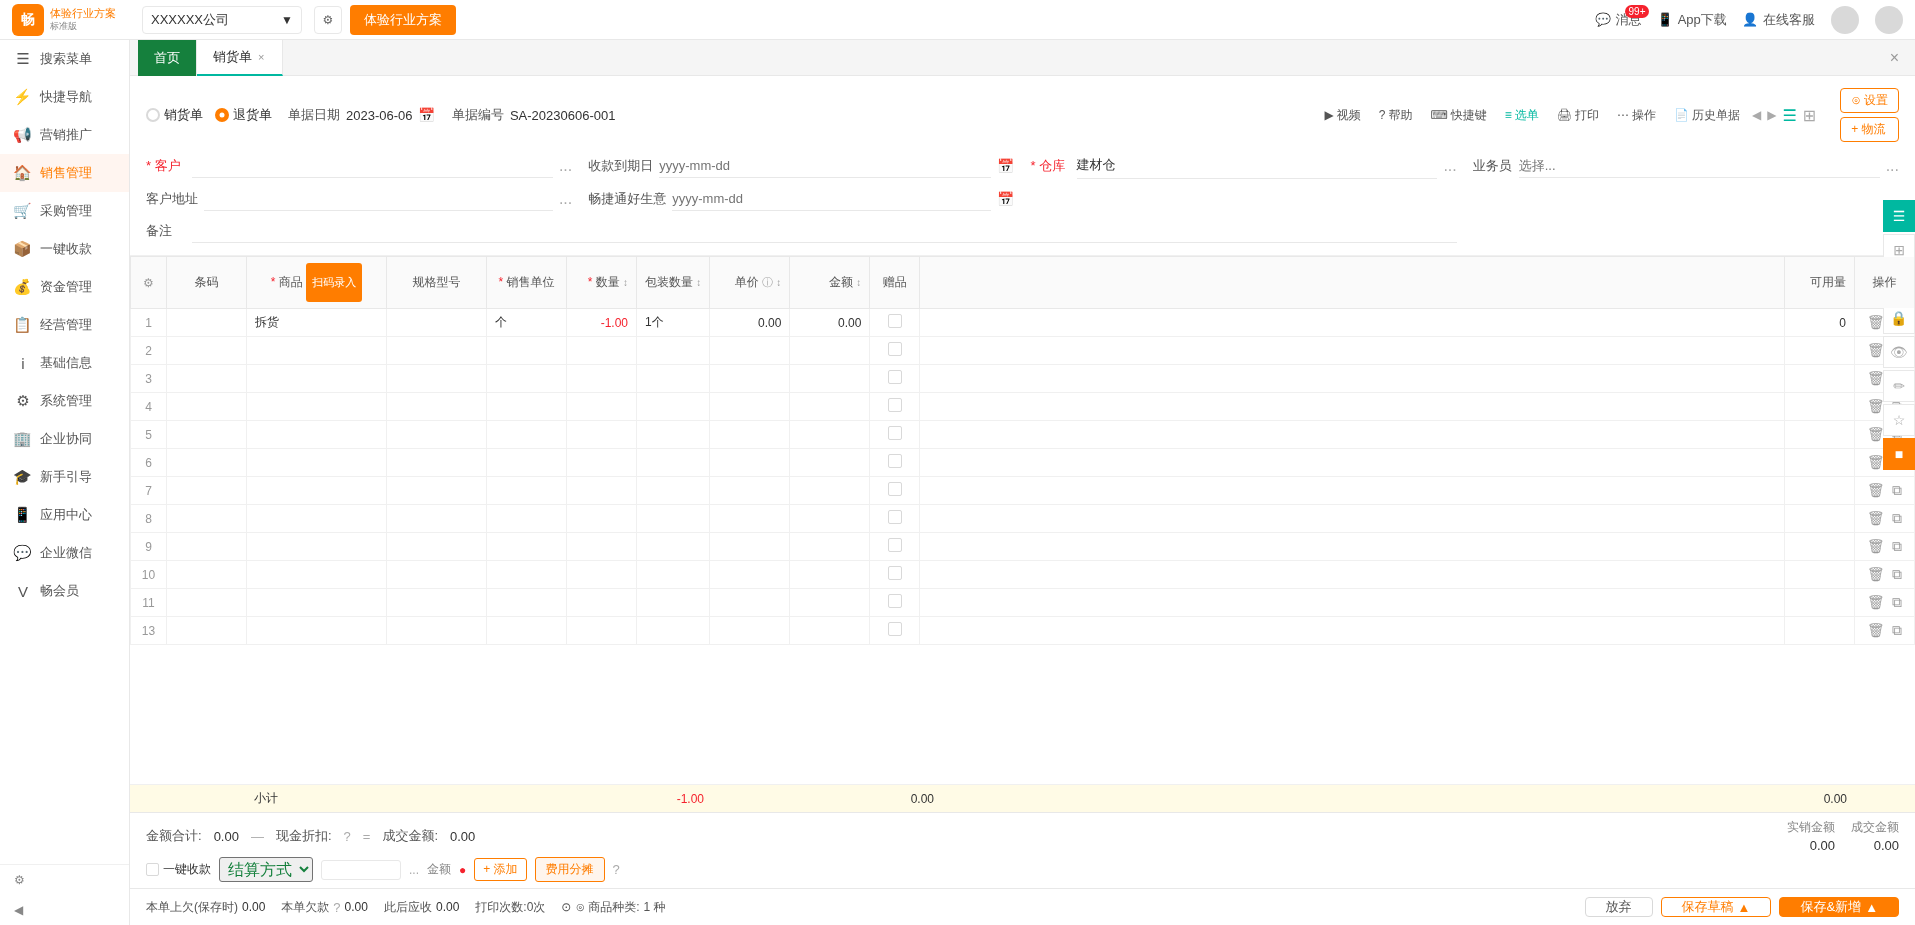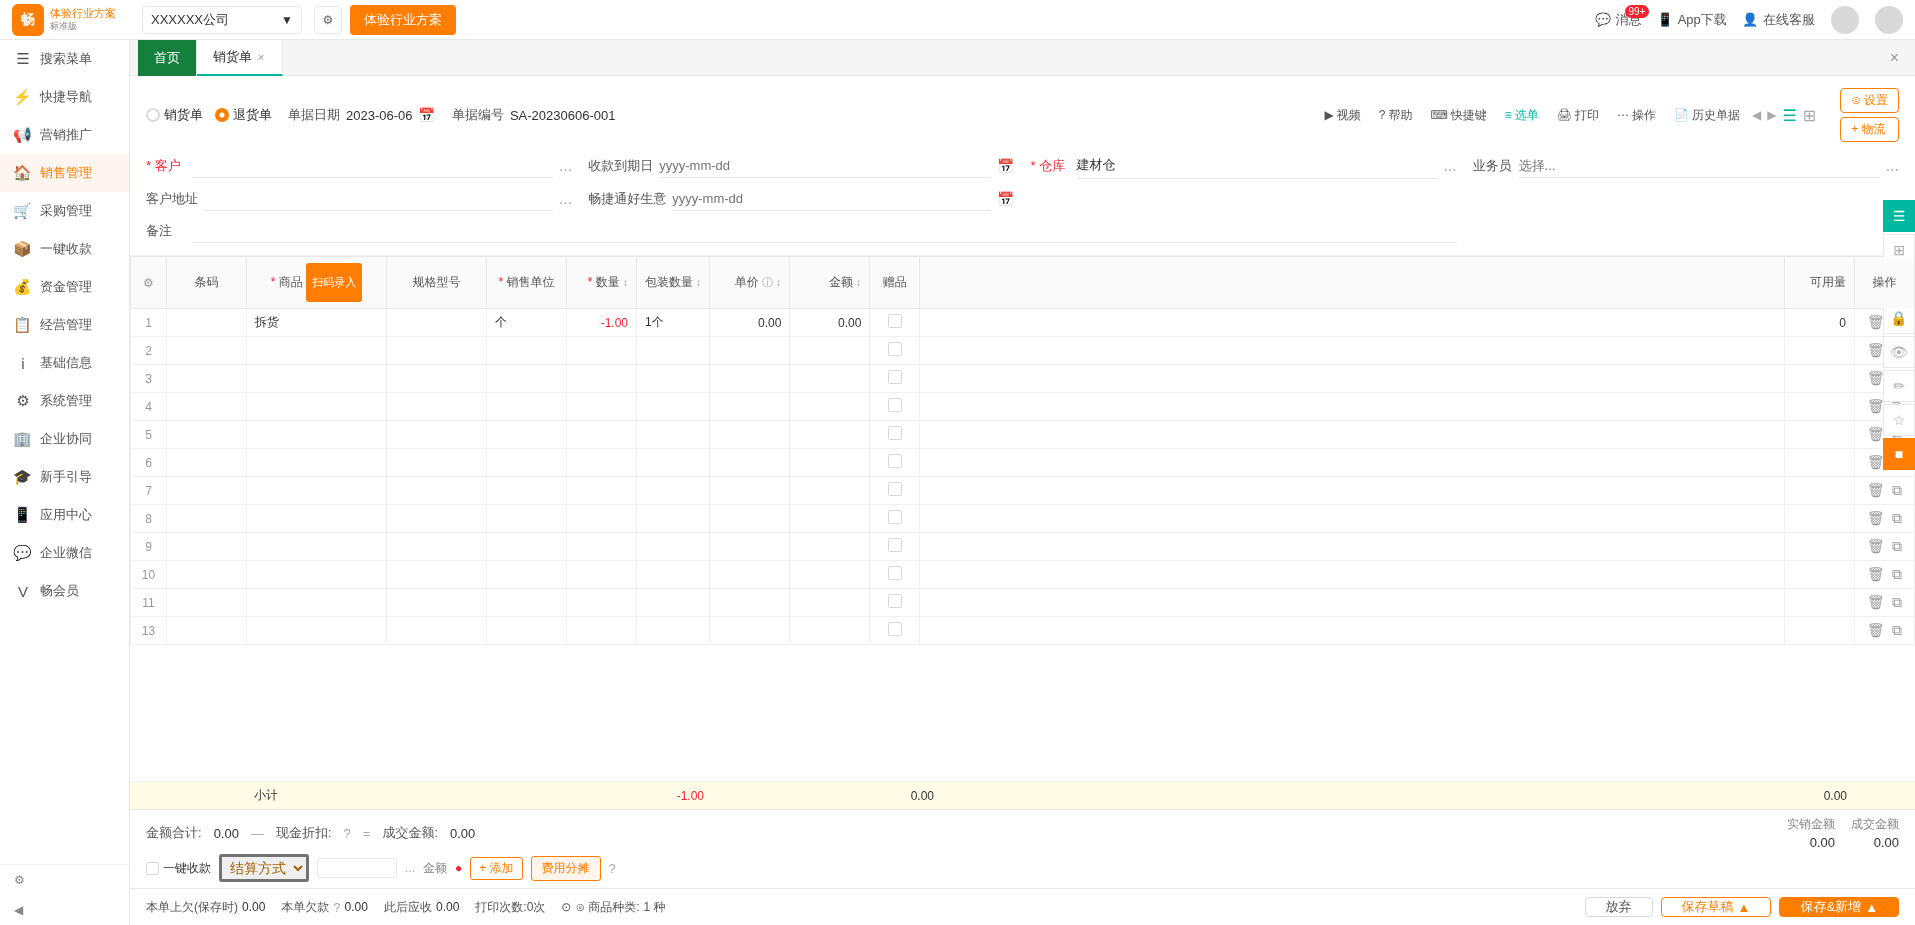--- a/index.html
+++ b/index.html
@@ -95,21 +95,21 @@
     
     .bottom-summary { background: #fff; border-top: 1px solid #e8e8e8; padding: 6px 16px; }
     .summary-row1 { display: flex; align-items: center; gap: 12px; font-size: 13px; margin-bottom: 4px; }
     .summary-label { color: #555; }
     .summary-value { color: #333; }
     .summary-eq { color: #aaa; }
     .summary-dash { color: #aaa; }
     .summary-row2 { display: flex; align-items: center; gap: 8px; font-size: 12px; }
     .one-click-pay { display: flex; align-items: center; gap: 4px; }
     .checkbox-small { width: 13px; height: 13px; border: 1px solid #d9d9d9; border-radius: 2px; display: inline-block; }
-    .select-small { border: 3px solid #737373; border-radius: 3px; padding: 2px 4px; font-size: 14px; color: #a16207; }
+    .select-small { border: 1px solid #737373; border-radius: 3px; padding: 2px 4px; font-size: 16px; color: #15803d; }
     .input-small { border: 1px solid #e8e8e8; border-radius: 3px; padding: 2px 6px; font-size: 12px; width: 80px; }
     .add-btn { background: #fff; border: 1px solid #ff7d00; color: #ff7d00; border-radius: 3px; padding: 2px 8px; font-size: 12px; cursor: pointer; display: flex; align-items: center; gap: 2px; }
     .expense-btn { background: #fff5ed; border: 1px solid #ff7d00; color: #ff7d00; border-radius: 3px; padding: 3px 10px; font-size: 12px; cursor: pointer; }
     .help-icon { color: #aaa; cursor: pointer; font-size: 13px; }
     .right-summary { margin-left: auto; display: flex; gap: 16px; font-size: 13px; }
     .rs-item { display: flex; flex-direction: column; align-items: flex-end; gap: 2px; }
     .rs-label { color: #888; font-size: 12px; }
     .rs-value { color: #333; font-weight: 500; }
 
     

